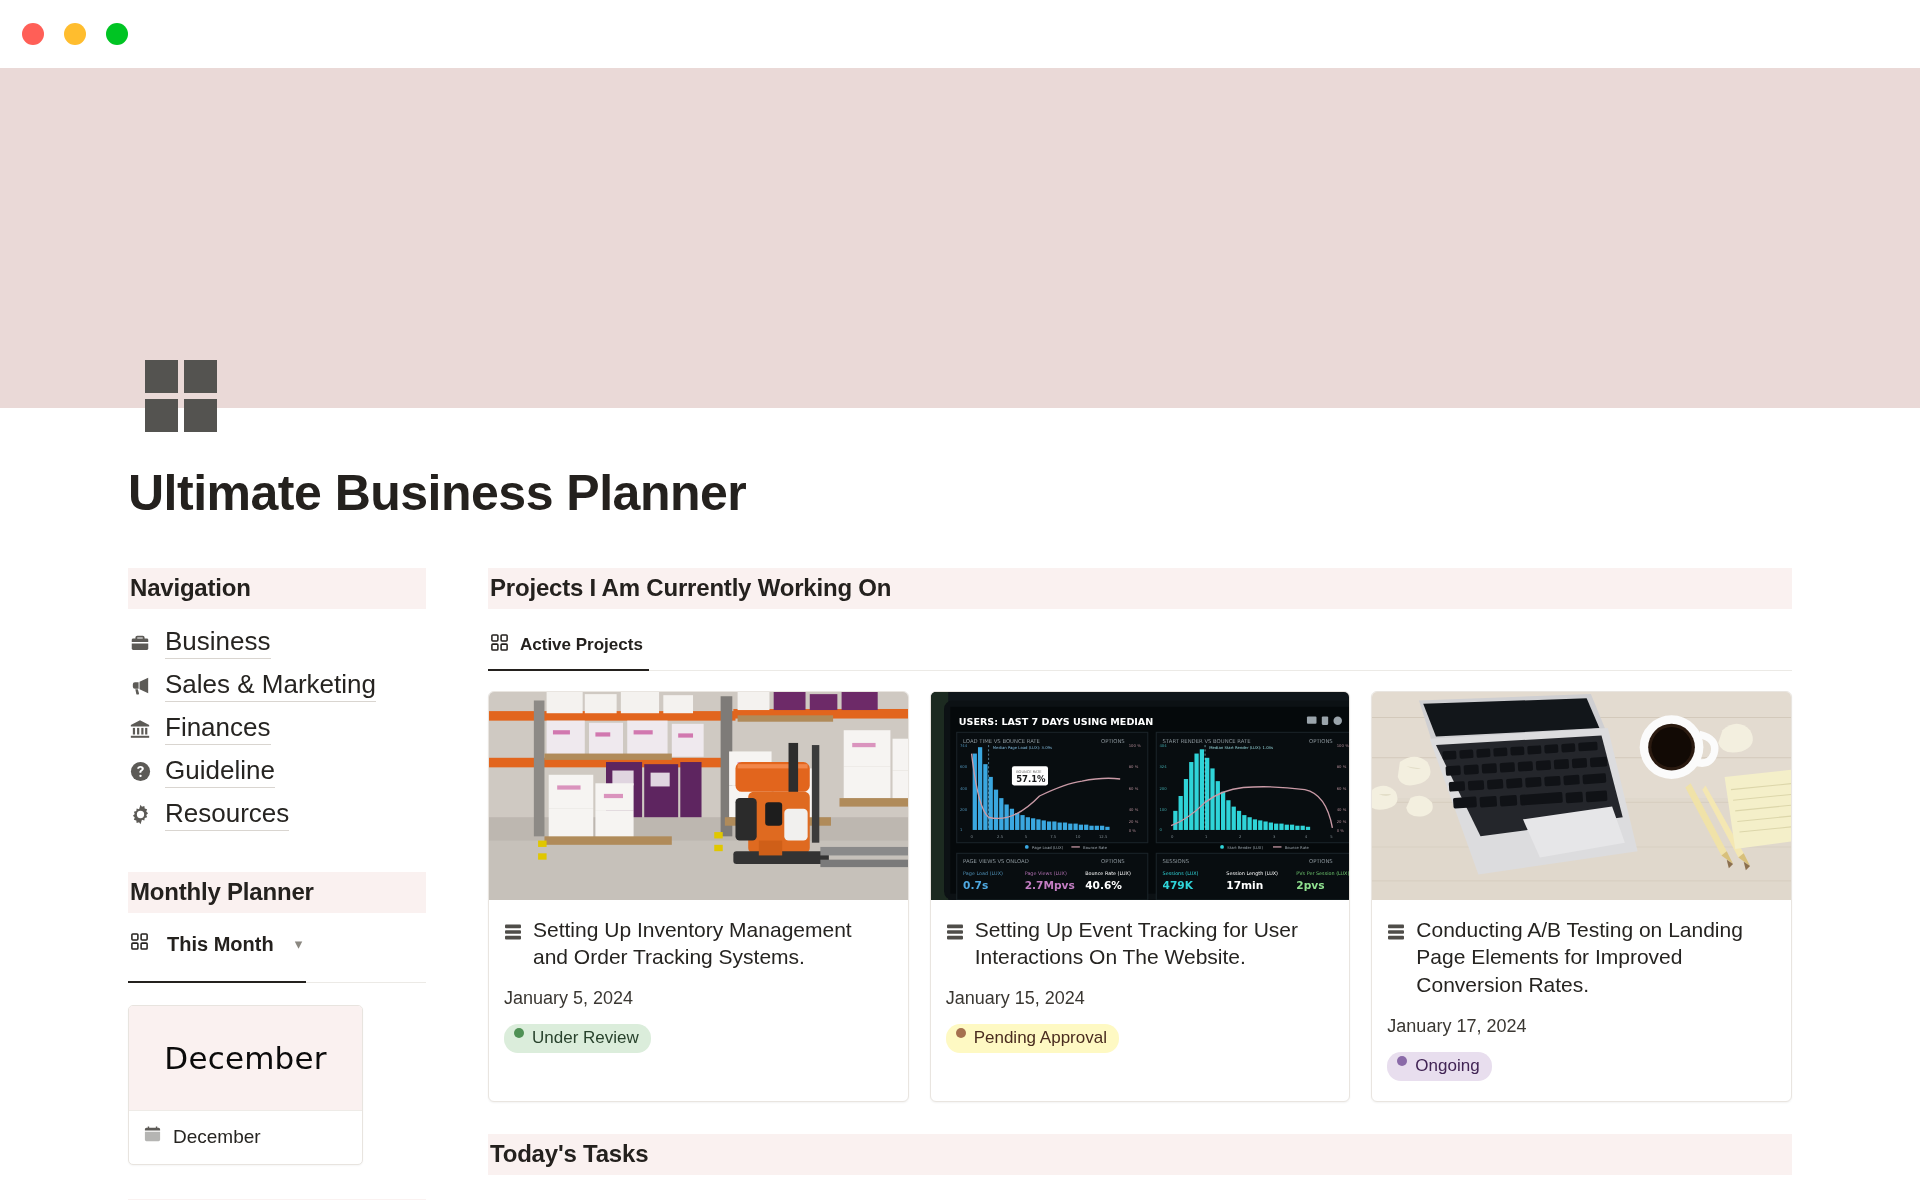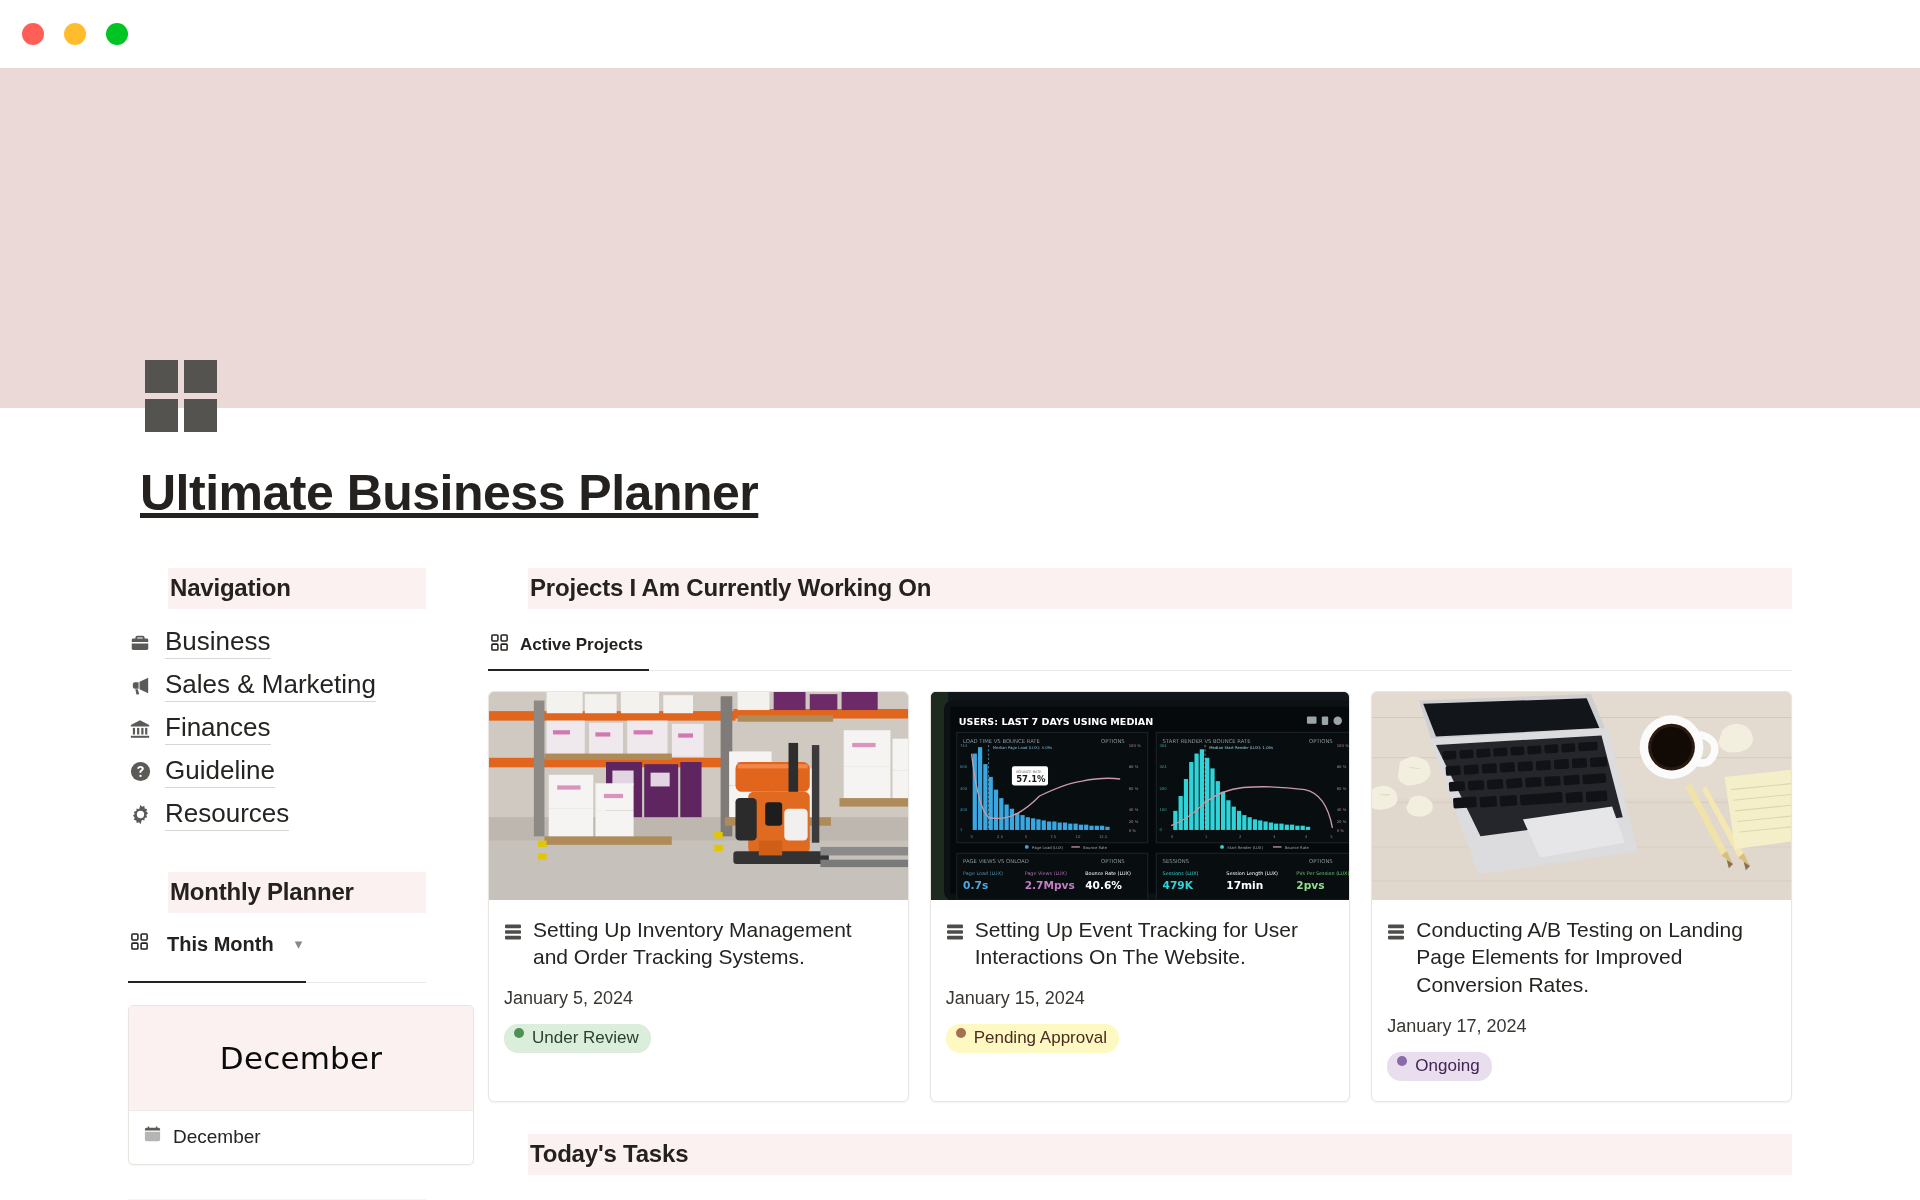--- a/index.html
+++ b/index.html
@@ -50,41 +50,39 @@
     gap: 6px;
   }
   .page-icon i { display:block; background: #545350; }
 
   .page-title {
     font-size: 50px;
     font-weight: bold;
     letter-spacing: -0.5px;
     color: #24211e;
     padding-top: 56px;
-    margin-left: 12px;
-    text-decoration: underline;
+    margin-left: 0;
   }
 
   
   .columns {
     display: flex;
     margin-top: 46px;
     gap: 62px;
   }
   .col-left { width: 298px; flex: none; }
   .col-right { flex: 1; min-width: 0; }
 
   .section-head {
     background: #faf1f0;
     font-size: 24px;
     font-weight: bold;
     color: #24211e;
     padding: 6px 6px 7px 2px;
     letter-spacing: -0.2px;
-    margin-left: 40px;
   }
 
   
   .nav-list { margin-top: 12px; }
   .nav-item {
     display: flex; align-items: center;
     gap: 13px;
     height: 43px;
     cursor: pointer;
   }
@@ -118,21 +116,21 @@
     margin-bottom: -1.5px;
     cursor: pointer;
   }
   .chev {
     font-size: 15px; color: #8b8881; font-weight: normal;
     margin-left: 3px;
   }
 
   .month-card {
     margin-top: 22px;
-    width: 346px;
+    width: 235px;
     border: 1px solid #e8e4df;
     border-radius: 5px;
     overflow: hidden;
     background: #fff;
     box-shadow: 0 1px 2px rgba(0,0,0,.04);
     cursor: pointer;
   }
   .month-cover {
     height: 104px;
     background: #faf1f0;

